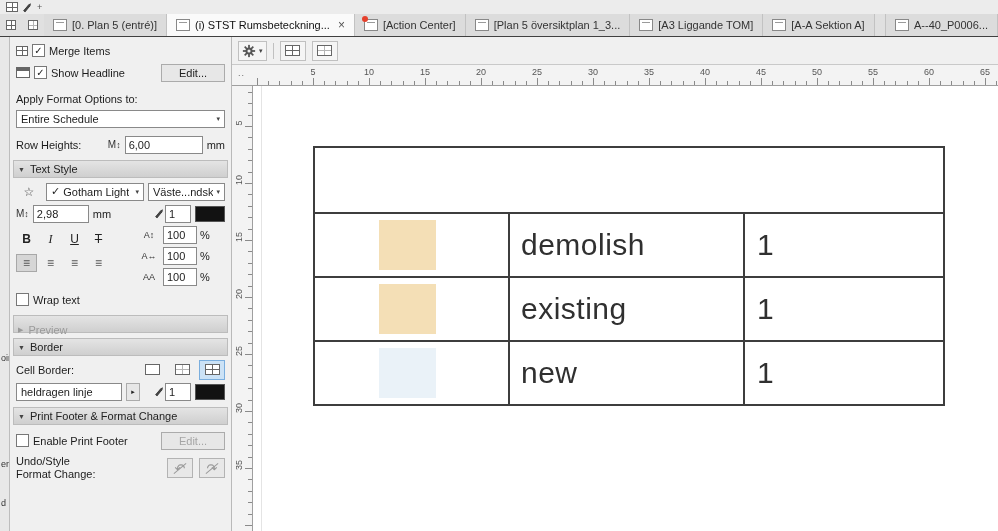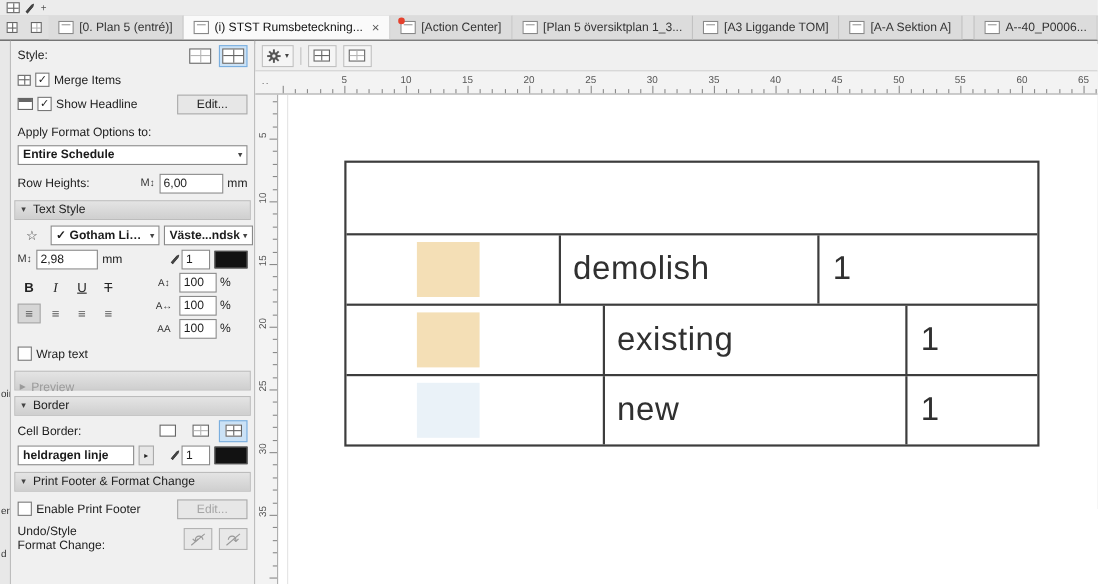--- a/index.html
+++ b/index.html
@@ -40,21 +40,21 @@
          padding:2px 6px;box-sizing:border-box;overflow:hidden;position:relative;}
   .p-row{display:flex;align-items:center;gap:4px;min-height:21px;margin:1px 0;}
   .sect{display:flex;align-items:center;gap:5px;height:16px;background:linear-gradient(#e4e4e4,#cfcfcf);
         border:1px solid #bcbcbc;margin:5px -3px 3px;padding:0 4px;color:#222;}
   .sect .tri{font-size:7px;color:#444;}
   .sect.dis span{color:#9a9a9a;margin-top:12px;}
   .btn{height:18px;min-width:64px;background:#e7e7e7;border:1px solid #ababab;font-size:11px;
        font-family:inherit;color:#222;padding:0 8px;}
   .btn.dis{color:#a5a5a5;}
   .dd{height:18px;background:#fff;border:1px solid #898989;display:flex;align-items:center;gap:3px;
-      padding:0 4px;box-sizing:border-box;font-weight:bold;}
+      padding:0 4px;box-sizing:border-box;}
   .dd-ar{margin-left:auto;font-size:7px;color:#444;}
   .inp{height:18px;background:#fff;border:1px solid #898989;display:flex;align-items:center;
        padding:0 3px;box-sizing:border-box;}
   .cb{width:11px;height:11px;border:1px solid #777;background:#fff;display:inline-flex;
       align-items:center;justify-content:center;flex:0 0 auto;}
   .cb.checked::after{content:"✓";font-size:10px;color:#222;line-height:1;}
   .ico-btn{height:18px;min-width:22px;display:inline-flex;align-items:center;justify-content:center;
            border:1px solid transparent;background:transparent;padding:0 1px;}
   .ico-btn.sel{background:#cbe2f6;border:1px solid #7aaede;}
   .grid-ico{display:inline-block;background:#fff;border:1px solid #666;position:relative;box-sizing:border-box;}
@@ -111,21 +111,21 @@
   .vruler{width:20px;background:#f3f3f3;border-right:1px solid #9f9f9f;position:relative;
           overflow:hidden;flex:0 0 auto;}
   .vtick{position:absolute;right:0;height:1px;background:#8a8a8a;}
   .vlabel{position:absolute;left:-2px;width:18px;text-align:center;font-size:9px;color:#555;transform:rotate(-90deg);}
   .canvas{flex:1;background:#fff;position:relative;overflow:hidden;}
   .page-line{position:absolute;left:8px;top:0;bottom:0;width:1px;background:#e4e4e4;}
 
   .sched-table{position:absolute;left:60px;top:60px;width:628px;border:2px solid #3d3d3d;background:#fff;box-sizing:content-box;}
   .sched-header{height:64px;border-bottom:2px solid #3d3d3d;}
   .srow{display:grid;grid-template-columns:193px 235px 1fr;height:62px;}
-  .srow + .srow{border-top:2px solid #3d3d3d;gap:40px;}
+  .srow + .srow{border-top:2px solid #3d3d3d;}
   .scell{display:flex;align-items:center;overflow:hidden;}
   .scell.c2,.scell.c3{border-left:2px solid #3d3d3d;}
   .swatch{width:57px;height:50px;margin-left:64px;flex:0 0 auto;}
   .scell.name,.scell.count{font-size:30px;color:#303030;font-weight:300;letter-spacing:0.5px;}
   .scell.name{padding-left:11px;}
   .scell.count{padding-left:12px;}
 </style>
 </head>
 <body>
 
@@ -188,30 +188,20 @@
   <div class="main">
 
     <div class="edge">
         <span class="frag" style="top: 316px;">oint</span>
         <span class="frag" style="top: 422px;">ent</span>
         <span class="frag" style="top: 461px;">d</span>
       </div>
 
     <div class="panel">
 
-      <div class="p-row">
-        <span class="lbl">Style:</span>
-        <span class="flex1"></span>
-        <span class="ico-btn">
-          <span class="grid-ico sz-lg lite"></span>
-        </span>
-        <span class="ico-btn sel">
-          <span class="grid-ico sz-lg"></span>
-        </span>
-      </div>
 
       <div class="p-row">
         <span class="mini grid-ico sz-sm"></span>
         <span class="cb checked"></span>
         <span class="lbl">Merge Items</span>
       </div>
 
       <div class="p-row">
         <span class="mini head-ico"></span>
         <span class="cb checked"></span>
@@ -231,21 +221,21 @@
         </div>
       </div>
 
       <div class="p-row" style="margin:5px 0;">
         <span class="lbl">Row Heights:</span>
         <span class="flex1"></span>
         <span class="m-ico">
           <span>M</span>
             <span class="ar">↕</span>
         </span>
-        <div class="inp" style="width:58px;">
+        <div class="inp" style="width:78px;">
           <span>6,00</span>
         </div>
         <span class="lbl">mm</span>
       </div>
 
       <div class="sect">
         <span class="tri">▼</span>
         <span>Text Style</span>
       </div>
 

